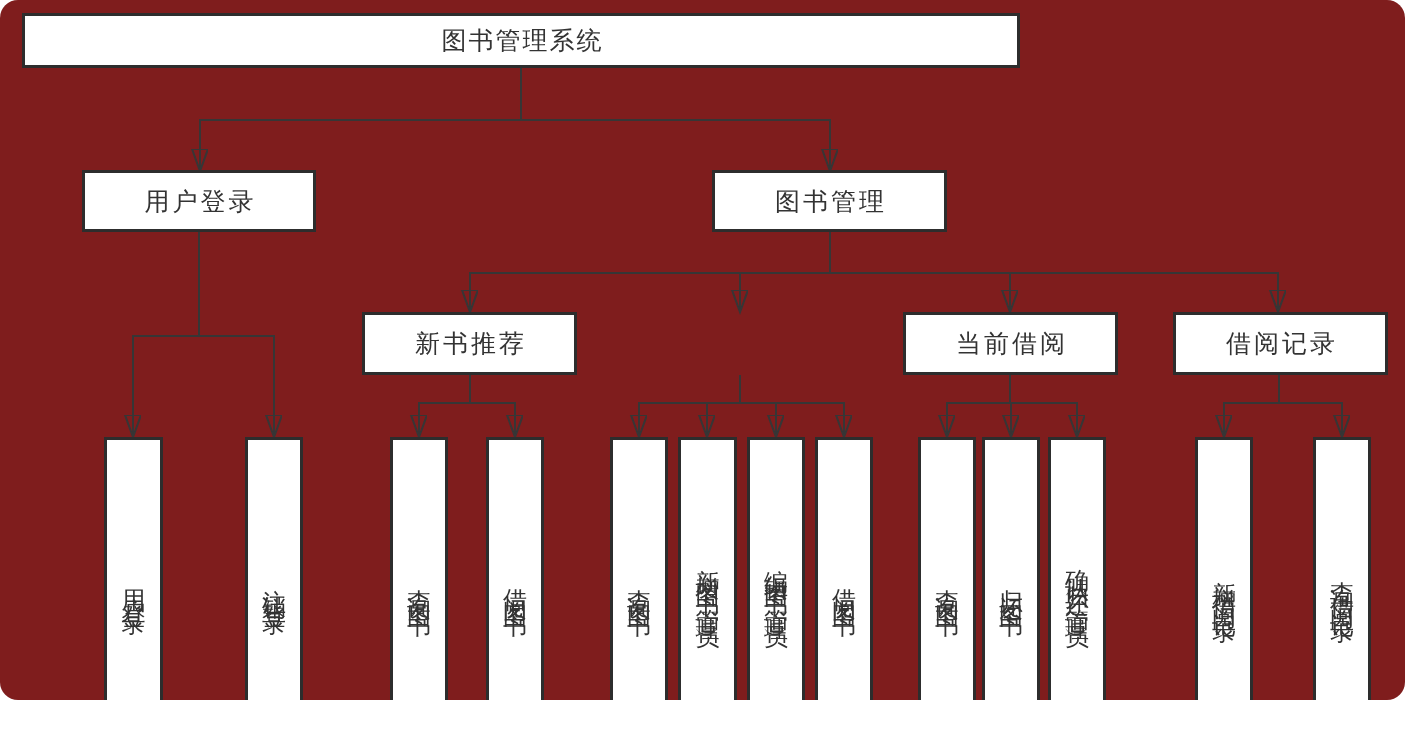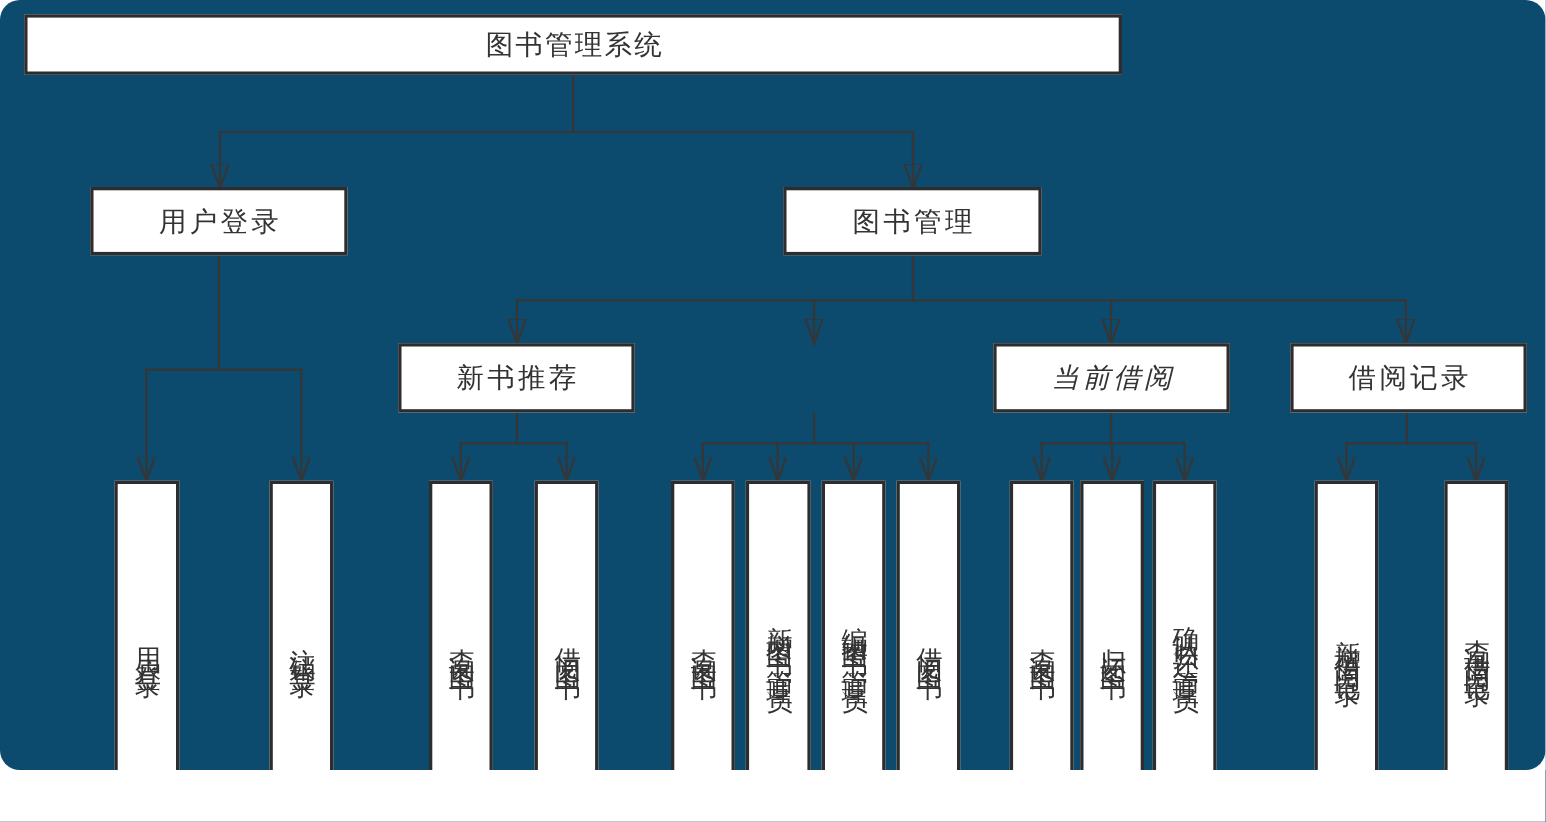--- a/index.html
+++ b/index.html
@@ -1,20 +1,20 @@
 <!DOCTYPE html>
 <html><head>
 <meta charset="utf-8">
 <style>
   html, body { margin: 0; padding: 0; background: #ffffff; }
   .stage {
     position: relative;
     width: 1405px;
     height: 700px;
-    background: #0c4a6e;
+    background: #7f1d1d;
     overflow: hidden;
     font-family: "Liberation Sans", sans-serif;
     color: #333333;
     border-radius: 18px;
   }
   .wires {
     position: absolute;
     left: 0; top: 0;
     width: 1405px; height: 747px;
     z-index: 0;
@@ -108,21 +108,21 @@
     <path d="M1224 402 V437" marker-end="url(#arw)"></path>
     <path d="M1342 402 V437" marker-end="url(#arw)"></path>
   </svg>
 
   <div class="node h root-box" style="left:22px; top:13px; width:998px; height:55px;">图书管理系统</div>
 
   <div class="node h" style="left:82px; top:170px; width:234px; height:62px;">用户登录</div>
   <div class="node h" style="left:362px; top:312px; width:215px; height:63px;">新书推荐</div>
 
   <div class="node h" style="left:712px; top:170px; width:235px; height:62px;">图书管理</div>
-  <div class="node h" style="left:903px; top:312px; width:215px; height:63px;font-style:italic;">当前借阅</div>
+  <div class="node h" style="left:903px; top:312px; width:215px; height:63px;">当前借阅</div>
   <div class="node h" style="left:1173px; top:312px; width:215px; height:63px;">借阅记录</div>
 
   <div class="node v" style="left:104px; top:437px; width:59px; height:298px;">用户登录</div>
   <div class="node v" style="left:245px; top:437px; width:58px; height:298px;">注销登录</div>
 
   <div class="node v" style="left:390px; top:437px; width:58px; height:298px;">查询图书</div>
   <div class="node v" style="left:486px; top:437px; width:58px; height:298px;">借阅图书</div>
 
   <div class="node v" style="left:610px; top:437px; width:58px; height:298px;">查询图书</div>
   <div class="node v" style="left:678px; top:437px; width:59px; height:298px;">新增图书（管理员）</div>

